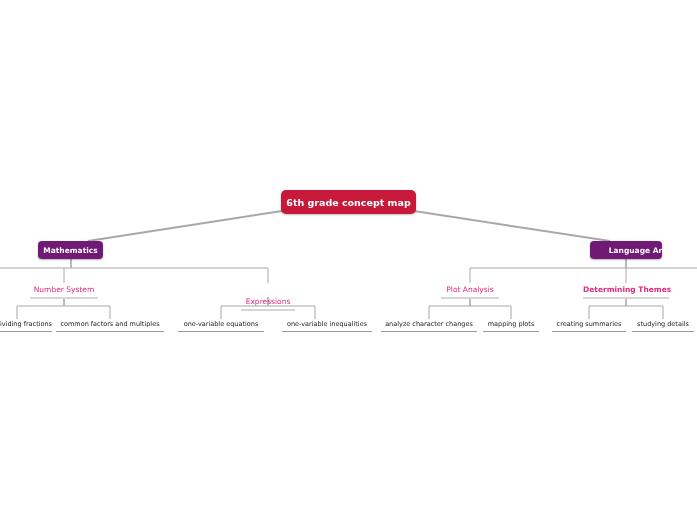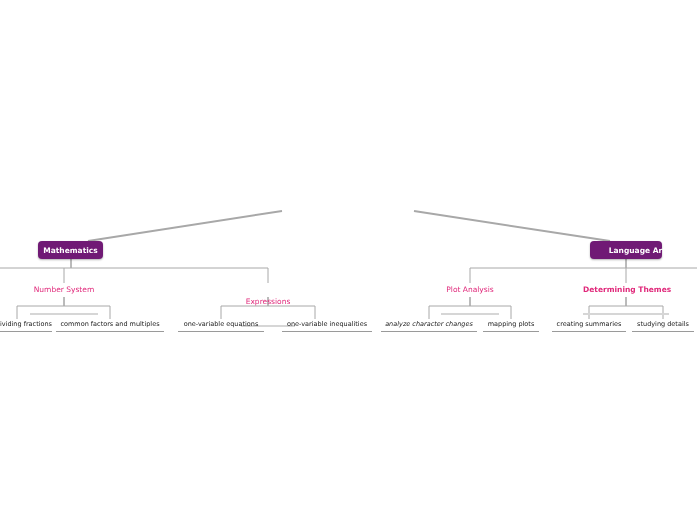--- a/index.html
+++ b/index.html
@@ -50,21 +50,21 @@
       align-items: center;
       justify-content: center;
       box-shadow: 0 1px 2px rgba(0,0,0,0.3);
     }
     .sub {
       color: #e0287a;
       font-size: 7.5px;
       text-align: center;
       border-bottom: 2px solid #d6d6d6;
       line-height: 11px;
-      padding-bottom: 18px;
+      padding-bottom: 2px;
     }
     .leaf {
       color: #222222;
       font-size: 6.5px;
       text-align: center;
       border-bottom: 1px solid #9a9a9a;
       line-height: 10px;
       padding-bottom: 2px;
     }
   </style>
@@ -102,20 +102,23 @@
     <line x1="429" y1="306" x2="511" y2="306" stroke="#a8a8a8" stroke-width="1"></line>
     <line x1="429" y1="306" x2="429" y2="319" stroke="#a8a8a8" stroke-width="1"></line>
     <line x1="511" y1="306" x2="511" y2="319" stroke="#a8a8a8" stroke-width="1"></line>
 
     <line x1="626" y1="297" x2="626" y2="306" stroke="#777" stroke-width="1"></line>
     <line x1="589" y1="306" x2="663" y2="306" stroke="#a8a8a8" stroke-width="1"></line>
     <line x1="589" y1="306" x2="589" y2="319" stroke="#a8a8a8" stroke-width="1"></line>
     <line x1="663" y1="306" x2="663" y2="319" stroke="#a8a8a8" stroke-width="1"></line>
   </svg>
 
+  <div class="node root" style="left:281px; top:190px; width:135px; height:24px;">
+    <span>6th grade concept map</span>
+  </div>
 
   <div class="node main" style="left:38px; top:241px; width:65px; height:18px;">
     <span>Mathematics</span>
   </div>
 
   <div class="node sub" style="left:30px; top:284px; width:68px;">
     <span>Number System</span>
   </div>
 
   <div class="node leaf" style="left:-20px; top:319px; width:72px; text-align:right;">
@@ -139,21 +142,21 @@
   </div>
 
   <div class="node main" style="left:590px; top:241px; width:72px; height:18px;padding-left:27px;">
     <span>Language Arts</span>
   </div>
 
   <div class="node sub" style="left:441px; top:284px; width:58px;">
     <span>Plot Analysis</span>
   </div>
 
-  <div class="node leaf" style="left:381px; top:319px; width:96px;font-style:italic;">
+  <div class="node leaf" style="left:381px; top:319px; width:96px;">
     <span>analyze character changes</span>
   </div>
 
   <div class="node leaf" style="left:483px; top:319px; width:56px;">
     <span>mapping plots</span>
   </div>
 
   <div class="node sub" style="left:583px; top:284px; width:86px;font-weight:bold;">
     <span>Determining Themes</span>
   </div>

